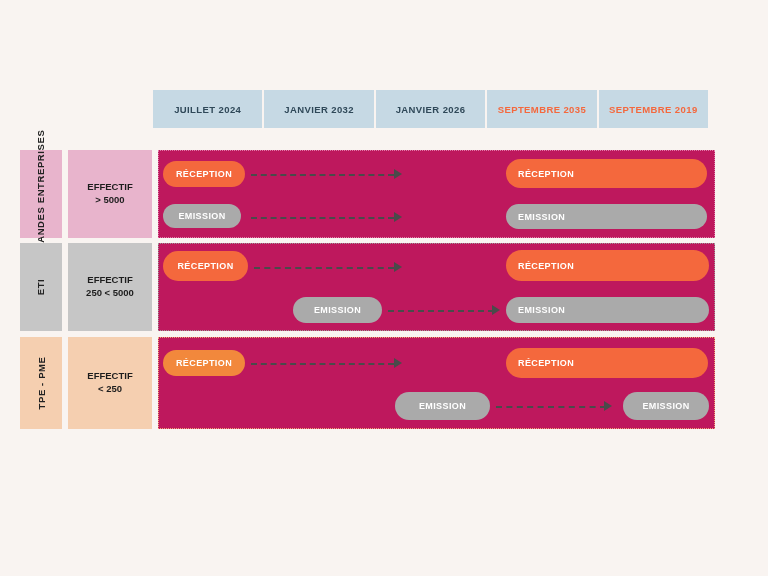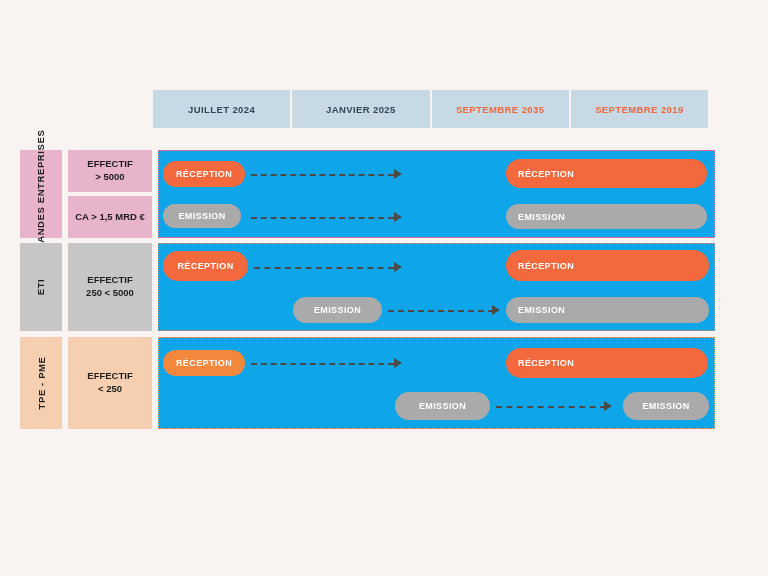--- a/index.html
+++ b/index.html
@@ -100,21 +100,21 @@
   .c-gray   { background: #c6c6c6; }
   .c-peach  { background: #f5cfb0; }
 
   
   .track {
     position: relative;
     margin-left: 6px;
     width: 557px;
     flex: none;
     box-sizing: border-box;
-    background: #0ea5e9;
+    background: #be185d;
   }
   .track.b-pink  { border: 1.5px dotted #e07ba8; }
   .track.b-gray  { border: 1.5px dotted #9a9a9a; }
   .track.b-peach { border: 1.5px dotted #efa877; }
 
   .lane {
     position: absolute;
     left: 0;
     right: 0;
     height: 50%;
@@ -159,21 +159,24 @@
 </head>
 <body>
 
 <div id="canvas">
 
   <div class="timeline-header">
     <div class="header-cell">
       <span>JUILLET 2024</span>
     </div>
     <div class="header-cell">
-      <span>JANVIER 2025</span>
+      <span>JANVIER 2032</span>
+    </div>
+    <div class="header-cell">
+      <span>JANVIER 2026</span>
     </div>
     <div class="header-cell highlight">
       <span>SEPTEMBRE 2035</span>
     </div>
     <div class="header-cell highlight">
       <span>SEPTEMBRE 2019</span>
     </div>
   </div>
 
   <div class="row-group" id="row-0">
@@ -183,23 +186,20 @@
         <span>GRANDES</span>
         <span>ENTREPRISES</span>
       </div>
     </div>
 
     <div class="criteria">
       <div class="criteria-box c-pink">
         <span>EFFECTIF</span>
         <span>&gt; 5000</span>
       </div>
-      <div class="criteria-box c-pink">
-        <span>CA &gt; 1,5 MRD €</span>
-      </div>
     </div>
 
     <div class="track b-pink">
 
       <div class="lane top">
         <div class="pill orange centered" style="left:4px; top:10px; width:82px; height:26px;">
           <span>RÉCEPTION</span>
         </div>
         <div class="arrow" style="left:92px; top:23px; width:143px;"></div>
         <div class="arrow-head" style="left:235px; top:18px;"></div>

